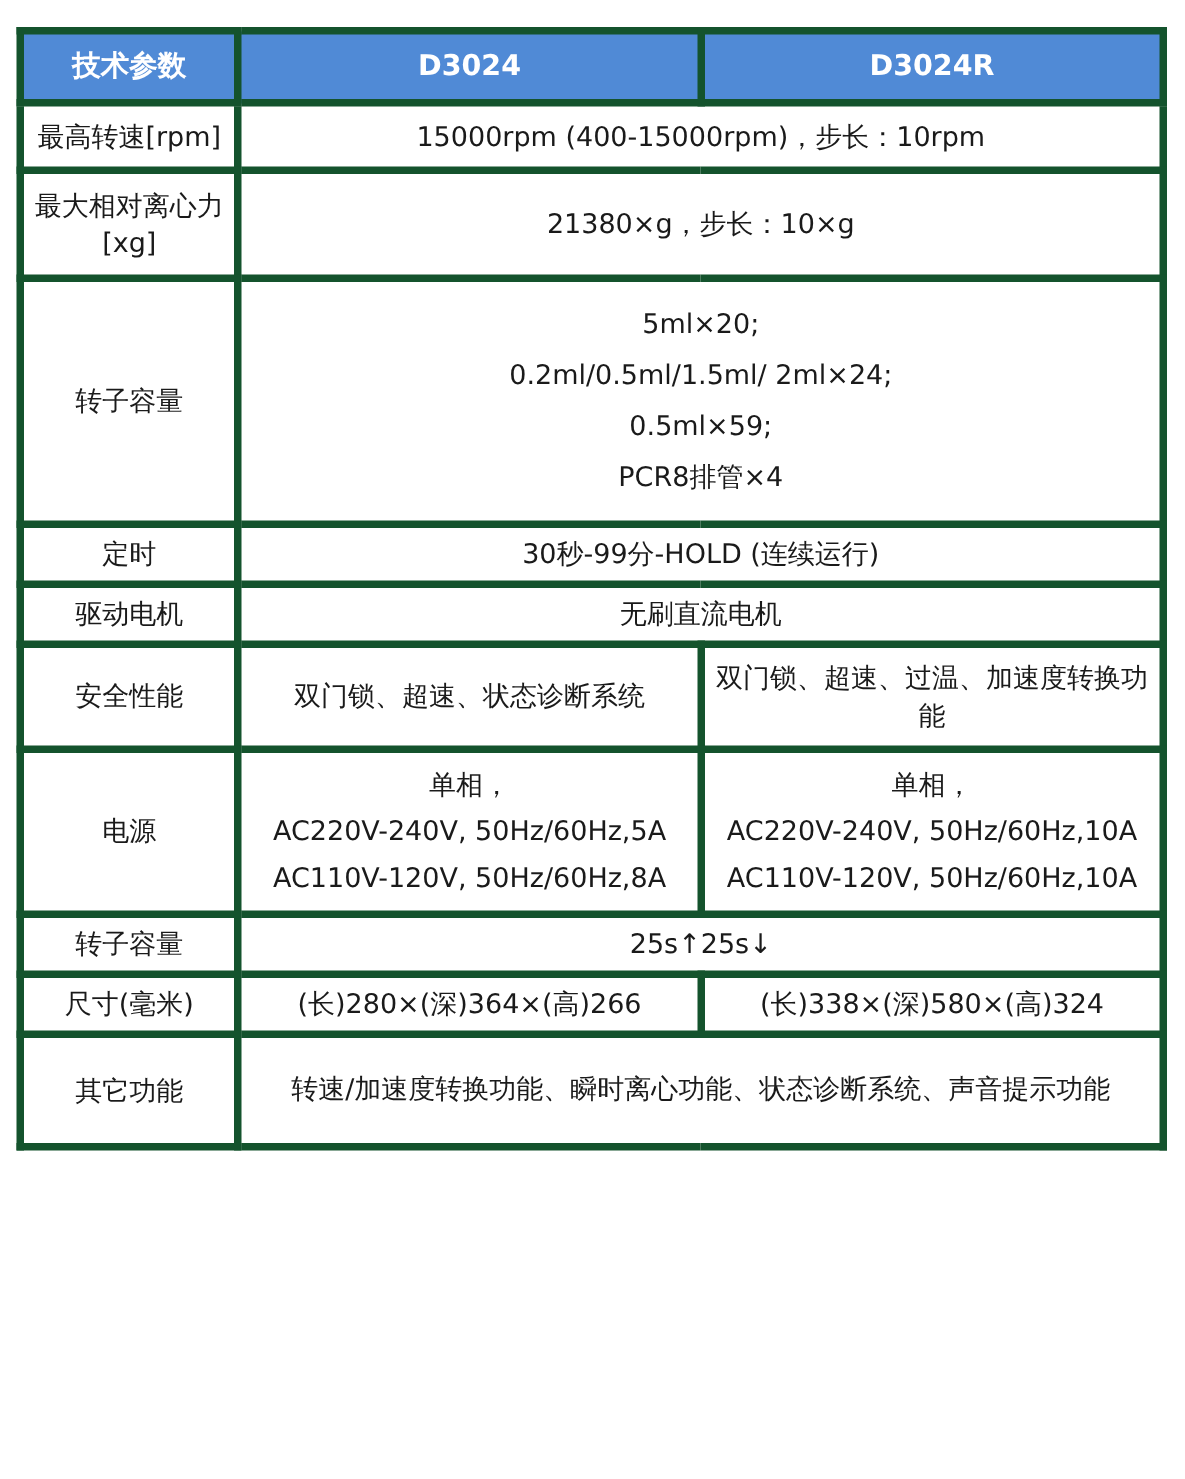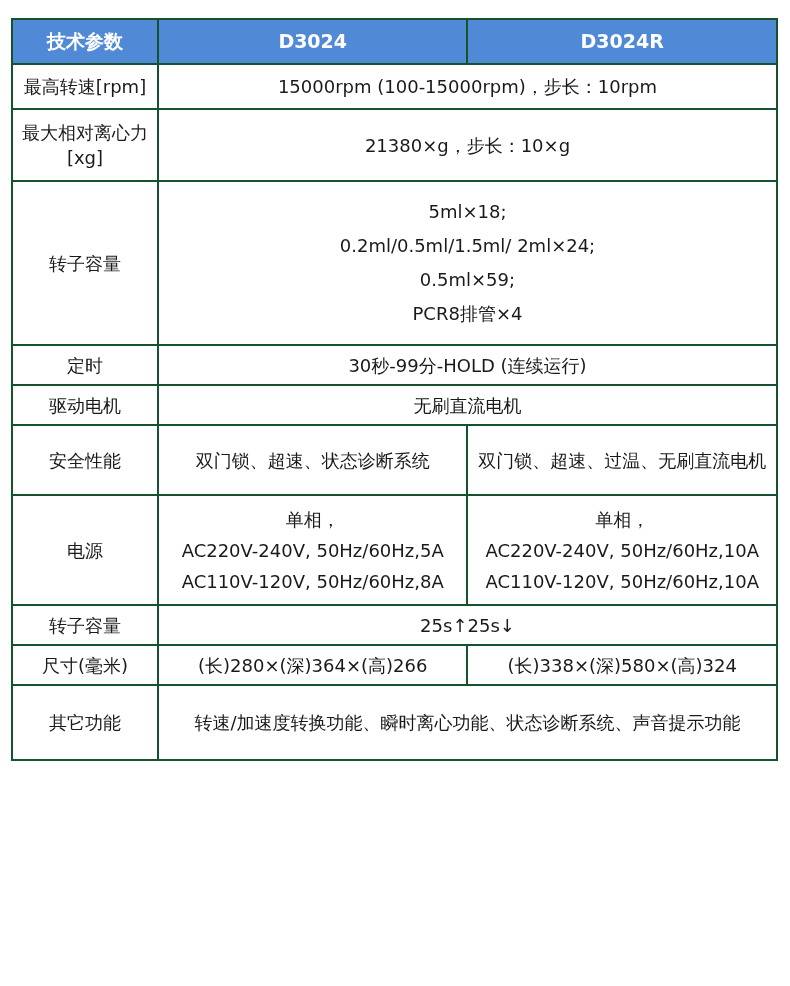--- a/index.html
+++ b/index.html
@@ -1,18 +1,18 @@
 <!DOCTYPE html>
 <html><head>
 <meta charset="utf-8">
 <style>
   html, body { margin: 0; padding: 0; background: #ffffff; }
   body { width: 790px; height: 986px; position: relative; font-family: "DejaVu Sans", "Liberation Sans", sans-serif; color: #1a1a1a; }
   table.spec { position: absolute; left: 11px; top: 18px; width: 767px; border-collapse: collapse; table-layout: fixed; font-size: 18px; }
-  table.spec td, table.spec th { border: 2px solid #14532d; text-align: center; vertical-align: middle; padding: 0 4px; line-height: 25px; }
+  table.spec td, table.spec th { border: 5px solid #14532d; text-align: center; vertical-align: middle; padding: 0 4px; line-height: 25px; }
   table.spec th { background: #508ad6; color: #ffffff; font-weight: bold; font-size: 19px; height: 43px; }
   .c1 { width: 141px; }
   .c2 { width: 299px; }
   .c3 { width: 299px; }
   .line { display: block; }
 </style>
 </head>
 <body>
 
 <table class="spec">
@@ -22,47 +22,47 @@
       <col class="c3">
     </colgroup>
   <tbody>
       <tr>
     <th>技术参数</th>
     <th>D3024</th>
     <th>D3024R</th>
   </tr>
   <tr style="height:45px">
     <td>最高转速[rpm]</td>
-    <td colspan="2">15000rpm (100-15000rpm)，步长：10rpm</td>
+    <td colspan="2">15000rpm (400-15000rpm)，步长：10rpm</td>
   </tr>
   <tr style="height:72px">
     <td>最大相对离心力[xg]</td>
     <td colspan="2">21380×g，步长：10×g</td>
   </tr>
   <tr style="height:164px">
     <td>转子容量</td>
     <td colspan="2" style="line-height:34px">
-      <span class="line">5ml×18;</span>
+      <span class="line">5ml×20;</span>
       <span class="line">0.2ml/0.5ml/1.5ml/ 2ml×24;</span>
       <span class="line">0.5ml×59;</span>
       <span class="line">PCR8排管×4</span>
     </td>
   </tr>
   <tr style="height:40px">
     <td>定时</td>
     <td colspan="2">30秒-99分-HOLD (连续运行)</td>
   </tr>
   <tr style="height:40px">
     <td>驱动电机</td>
     <td colspan="2">无刷直流电机</td>
   </tr>
   <tr style="height:70px">
     <td>安全性能</td>
     <td>双门锁、超速、状态诊断系统</td>
-    <td>双门锁、超速、过温、无刷直流电机</td>
+    <td>双门锁、超速、过温、加速度转换功能</td>
   </tr>
   <tr style="height:110px">
     <td>电源</td>
     <td style="line-height:31px">
       <span class="line">单相，</span>
       <span class="line">AC220V-240V, 50Hz/60Hz,5A</span>
       <span class="line">AC110V-120V, 50Hz/60Hz,8A</span>
     </td>
     <td style="line-height:31px">
       <span class="line">单相，</span>

